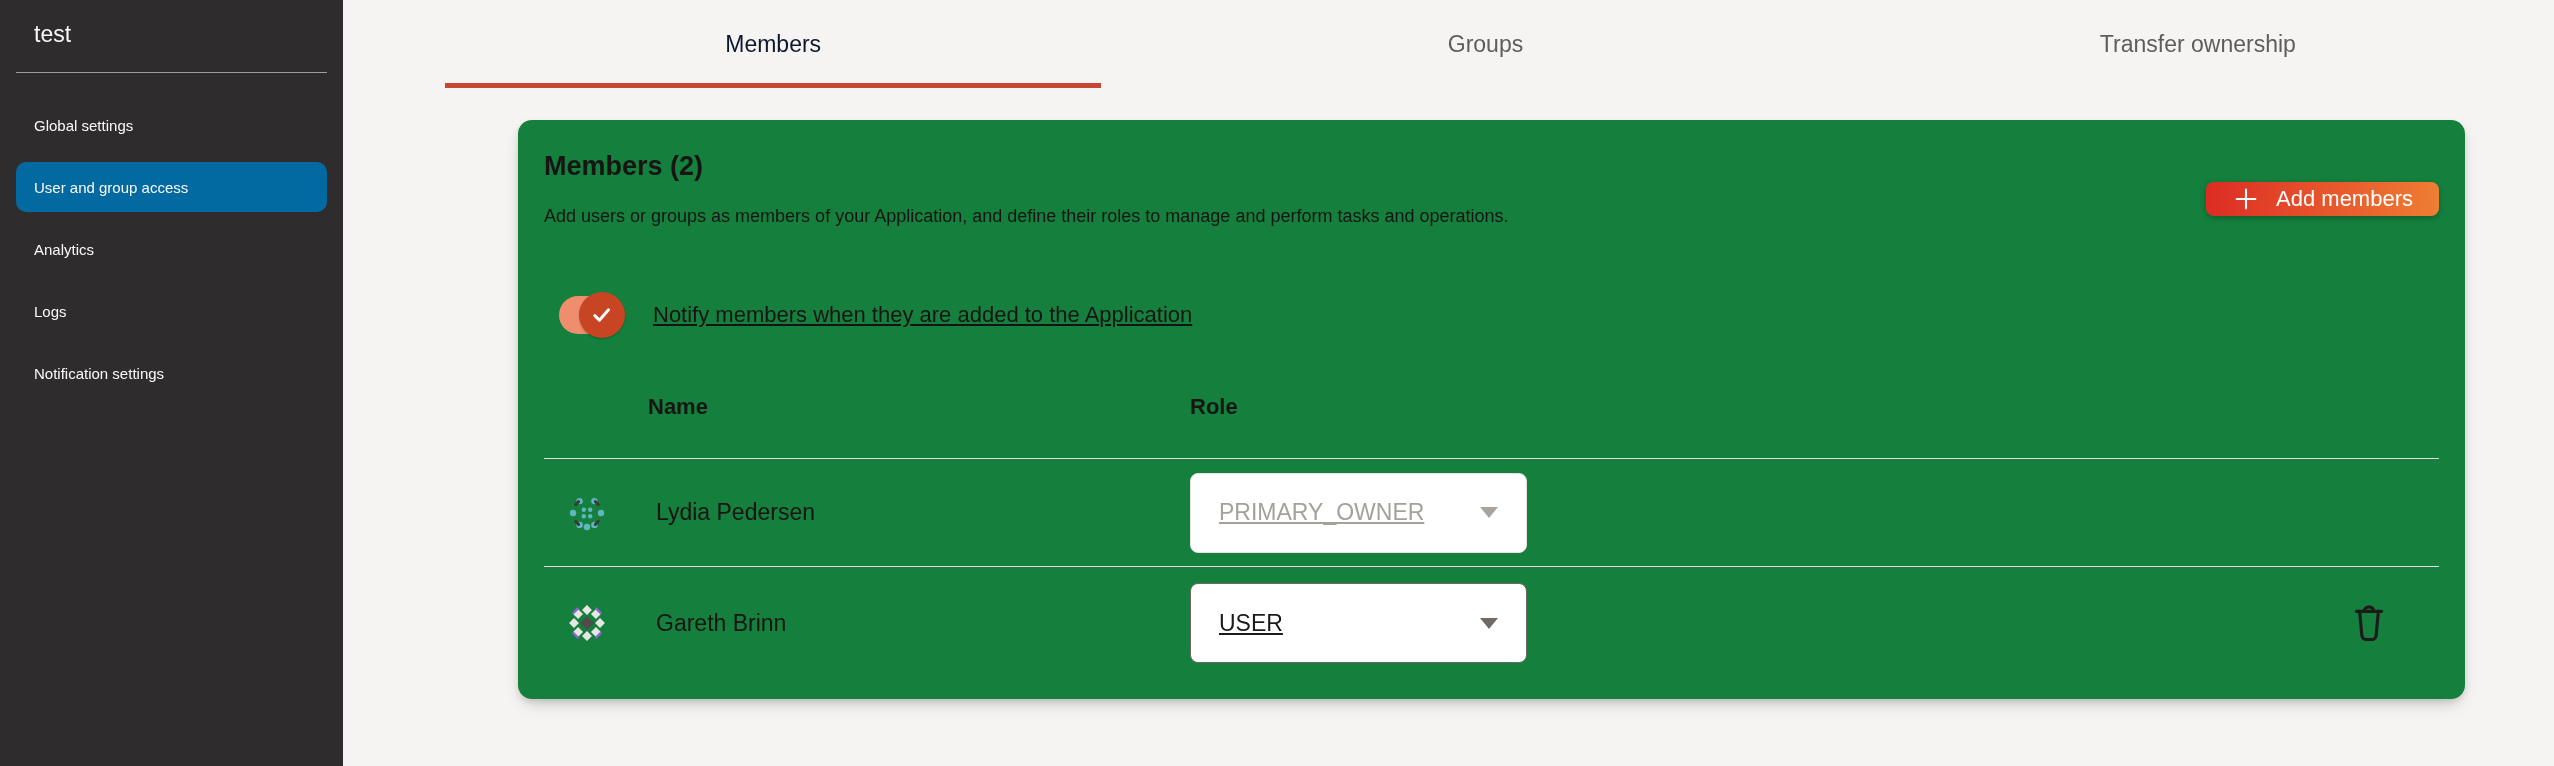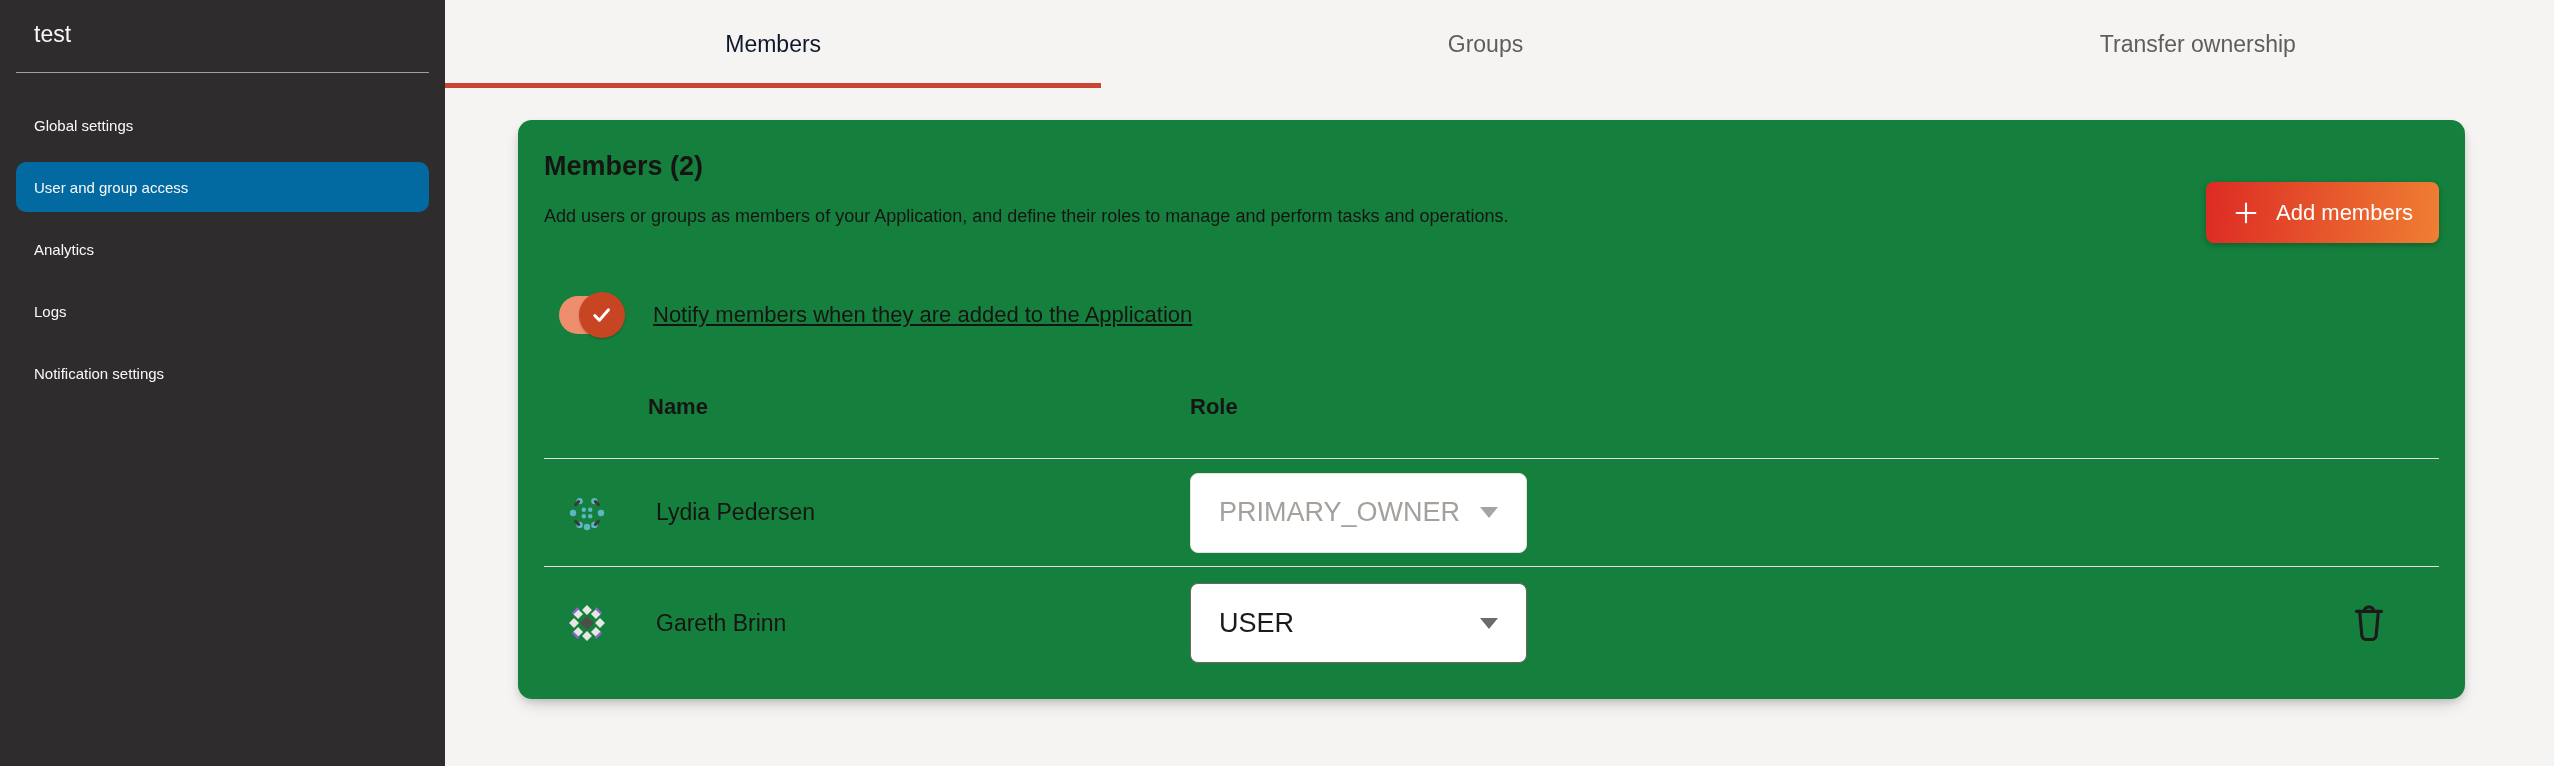--- a/index.html
+++ b/index.html
@@ -8,21 +8,21 @@
     width:2554px; height:766px;
     font-family:"Liberation Sans", sans-serif;
     background:#f5f4f3;
     color:#161513;
     overflow:hidden;
   }
   .screen { position:relative; width:2554px; height:766px; }
 
   
   .sidebar {
-    position:absolute; left:0; top:0; bottom:0; width:445px;
+    position:absolute; left:0; top:0; bottom:0; width:343px;
     background:#2e2c2d; color:#fbf9f8;
   }
   .sidebar-title {
     padding:20px 34px 24px 34px;
     font-size:23px; line-height:28px;
   }
   .sidebar-divider {
     margin:0 16px; height:0;
     border-top:1px solid rgba(255,255,255,0.55);
   }
@@ -57,21 +57,21 @@
     background:#15803d; border-radius:14px;
     box-shadow:0 3px 6px rgba(0,0,0,0.10), 0 8px 18px -6px rgba(0,0,0,0.22);
     padding:0 26px;
   }
   .card-header { position:relative; padding-top:30px; }
   .panel-title { margin:0; font-size:27px; line-height:32px; font-weight:700; }
   .panel-desc  { margin-top:20px; font-size:18px; line-height:28px; }
 
   .add-btn {
     position:absolute; top:62px; right:0;
-    height:61px; padding:0 26px;
+    height:34px; padding:0 26px;
     display:flex; align-items:center; gap:16px;
     border:none; border-radius:8px; cursor:pointer;
     background:linear-gradient(95deg,#dd2b24 0%,#ef7e33 100%);
     color:#ffffff; font-size:22px;
     font-family:"Liberation Sans", sans-serif;
     box-shadow:0 2px 6px rgba(0,0,0,0.28);
   }
   .add-btn svg { display:block; }
 
   
@@ -105,21 +105,21 @@
 
   .member-row { height:107px; }
   .member-row.tall { height:112px; }
   .avatar-cell { padding-left:24px; }
   .avatar { width:38px; height:38px; display:block; }
   .member-name { font-size:23px;margin-left:8px; }
 
   .role-select {
     width:337px; height:80px; border-radius:8px; background:#ffffff;
     display:flex; align-items:center; justify-content:space-between;
-    padding:0 28px; font-size:27px;
+    padding:0 28px; font-size:23px;text-decoration:underline;
   }
   .role-select.disabled {
     border:1px solid #e5e1de; color:#a5a09c; cursor:default;
   }
   .role-select.enabled {
     border:1.5px solid #6e6761; color:#1c1b1a; cursor:pointer;
   }
   .caret {
     width:0; height:0;
     border-left:9px solid transparent; border-right:9px solid transparent;

